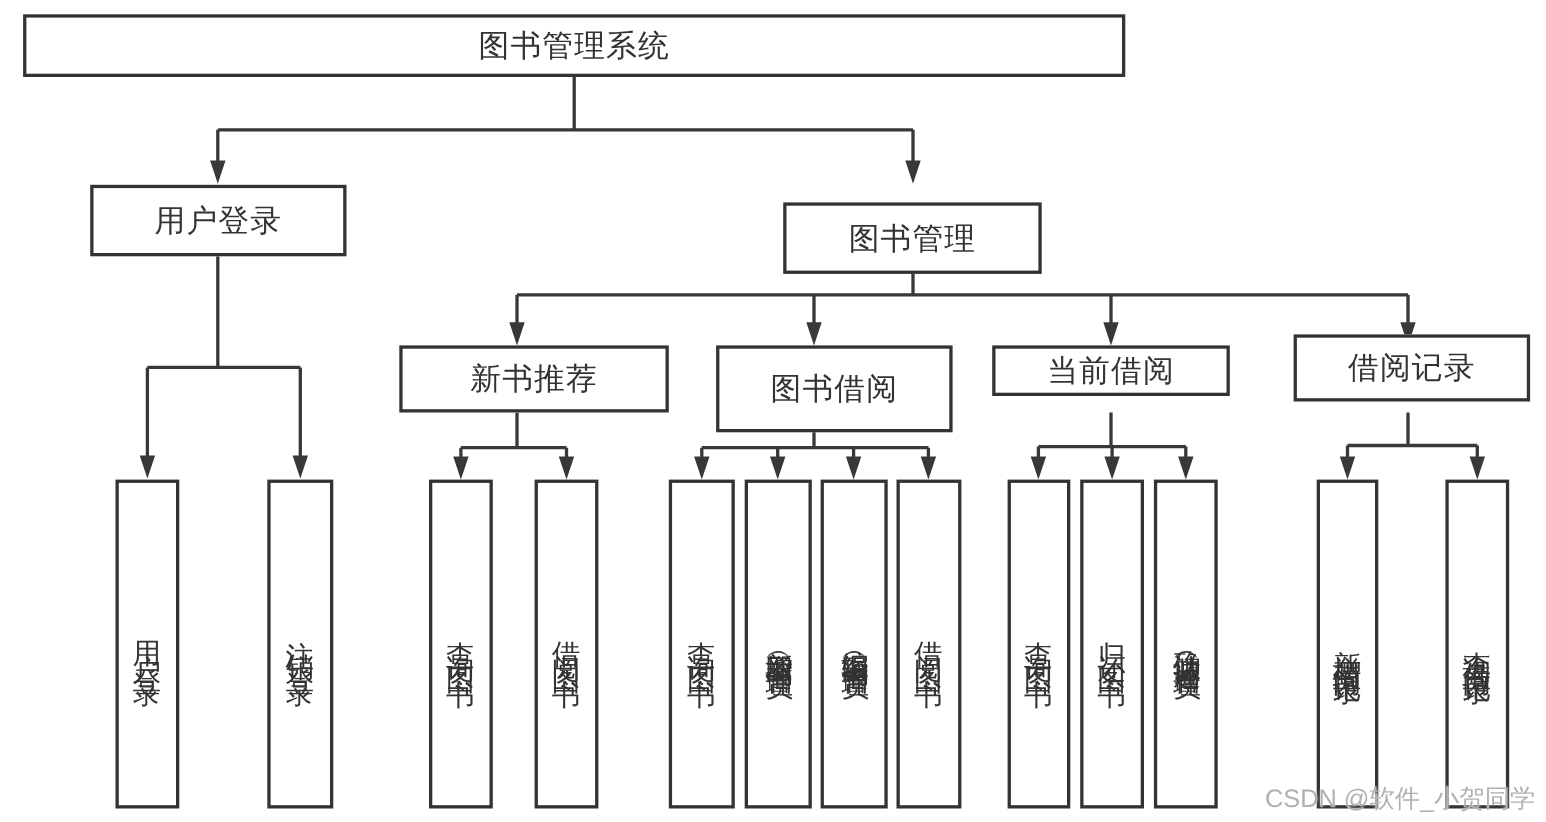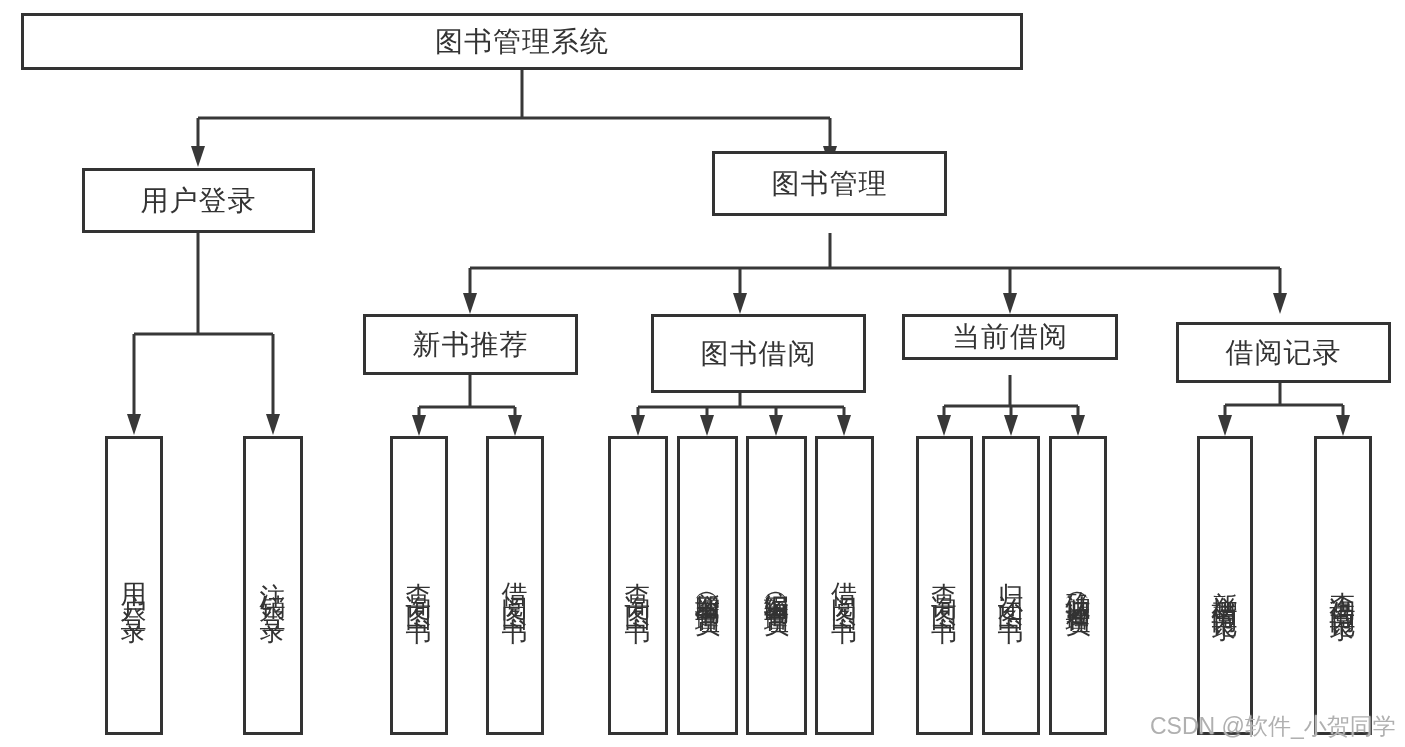--- a/index.html
+++ b/index.html
@@ -77,34 +77,34 @@
     <polygon points="1336,415 1350,415 1343,436"></polygon>
   </svg>
 
   <div class="box h" style="left:21px;top:13px;width:1002px;height:57px">
     <span>图书管理系统</span>
   </div>
 
   <div class="box h" style="left:82px;top:168px;width:233px;height:65px">
     <span>用户登录</span>
   </div>
-  <div class="box h" style="left:712px;top:151px;width:235px;height:65px">
+  <div class="box h" style="left:712px;top:184px;width:235px;height:65px">
     <span>图书管理</span>
   </div>
 
-  <div class="box h" style="left:363px;top:314px;width:215px;height:61px">
+  <div class="box h" style="left:363px;top:314px;width:245px;height:61px">
     <span>新书推荐</span>
   </div>
   <div class="box h" style="left:651px;top:314px;width:215px;height:79px">
     <span>图书借阅</span>
   </div>
   <div class="box h" style="left:902px;top:314px;width:216px;height:46px">
     <span>当前借阅</span>
   </div>
-  <div class="box h" style="left:1176px;top:322px;width:215px;height:61px">
+  <div class="box h" style="left:1176px;top:304px;width:215px;height:61px">
     <span>借阅记录</span>
   </div>
 
   <div class="box v" style="left:105px;top:436px;width:58px;height:299px">
     <span class="vlabel">用户登录</span>
   </div>
   <div class="box v" style="left:243px;top:436px;width:60px;height:299px">
     <span class="vlabel">注销登录</span>
   </div>
 

